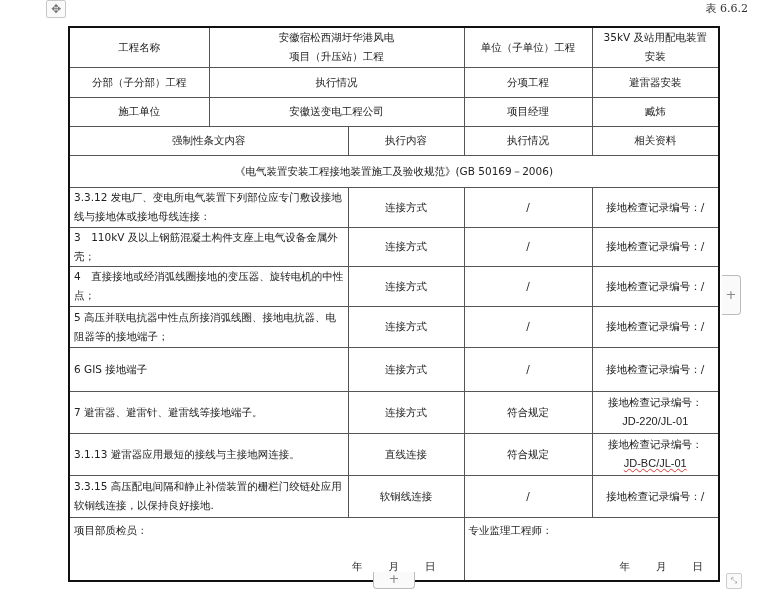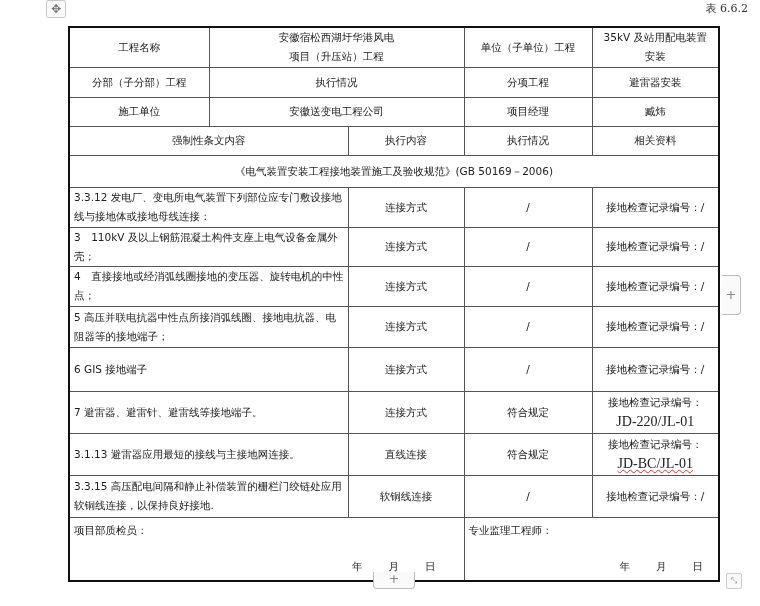--- a/index.html
+++ b/index.html
@@ -10,21 +10,21 @@
          font-size:12px; line-height:16px; text-align:center; color:#777; }
   .table-caption { position:absolute; right:12px; top:1px; font-family:"DejaVu Serif", serif;
          font-weight:normal; font-size:11px; color:#333; }
   table.form { position:absolute; left:68px; top:26px; width:650px;
          border-collapse:collapse; border:2px solid #111; table-layout:fixed; }
   table.form td { border:1px solid #555; font-size:10.5px; padding:0 4px;
          vertical-align:middle; line-height:19px; color:#222; overflow:hidden; }
   td.c { text-align:center; }
   td.l { text-align:left; }
   td.top { vertical-align:top; padding-top:2px; }
-  .mono { font-family:Liberation Serif, serif; font-size:14px; }
+  .mono { font-family:Liberation Sans, sans-serif; font-size:11px; }
   .squiggle { text-decoration:underline wavy #d33; text-decoration-thickness:1px; }
   .sig-cell { position:relative; height:62px; vertical-align:top !important;margin-top:43px; }
   .sig-label { position:absolute; left:4px; top:3px; }
   .sig-date { position:absolute; bottom:4px; display:flex; gap:26px; }
   .add-row-btn { position:absolute; left:373px; top:572px; width:40px; height:16px;
          border:1px solid #bcbcbc; border-top:none; border-radius:0 0 4px 4px;
          background:#fafafa; color:#888; font-size:13px; line-height:14px; text-align:center; }
   .add-col-btn { position:absolute; left:722px; top:275px; width:18px; height:38px;
          border:1px solid #bcbcbc; border-left:none; border-radius:0 4px 4px 0;
          background:#fafafa; color:#888; font-size:13px; line-height:38px; text-align:center; }

